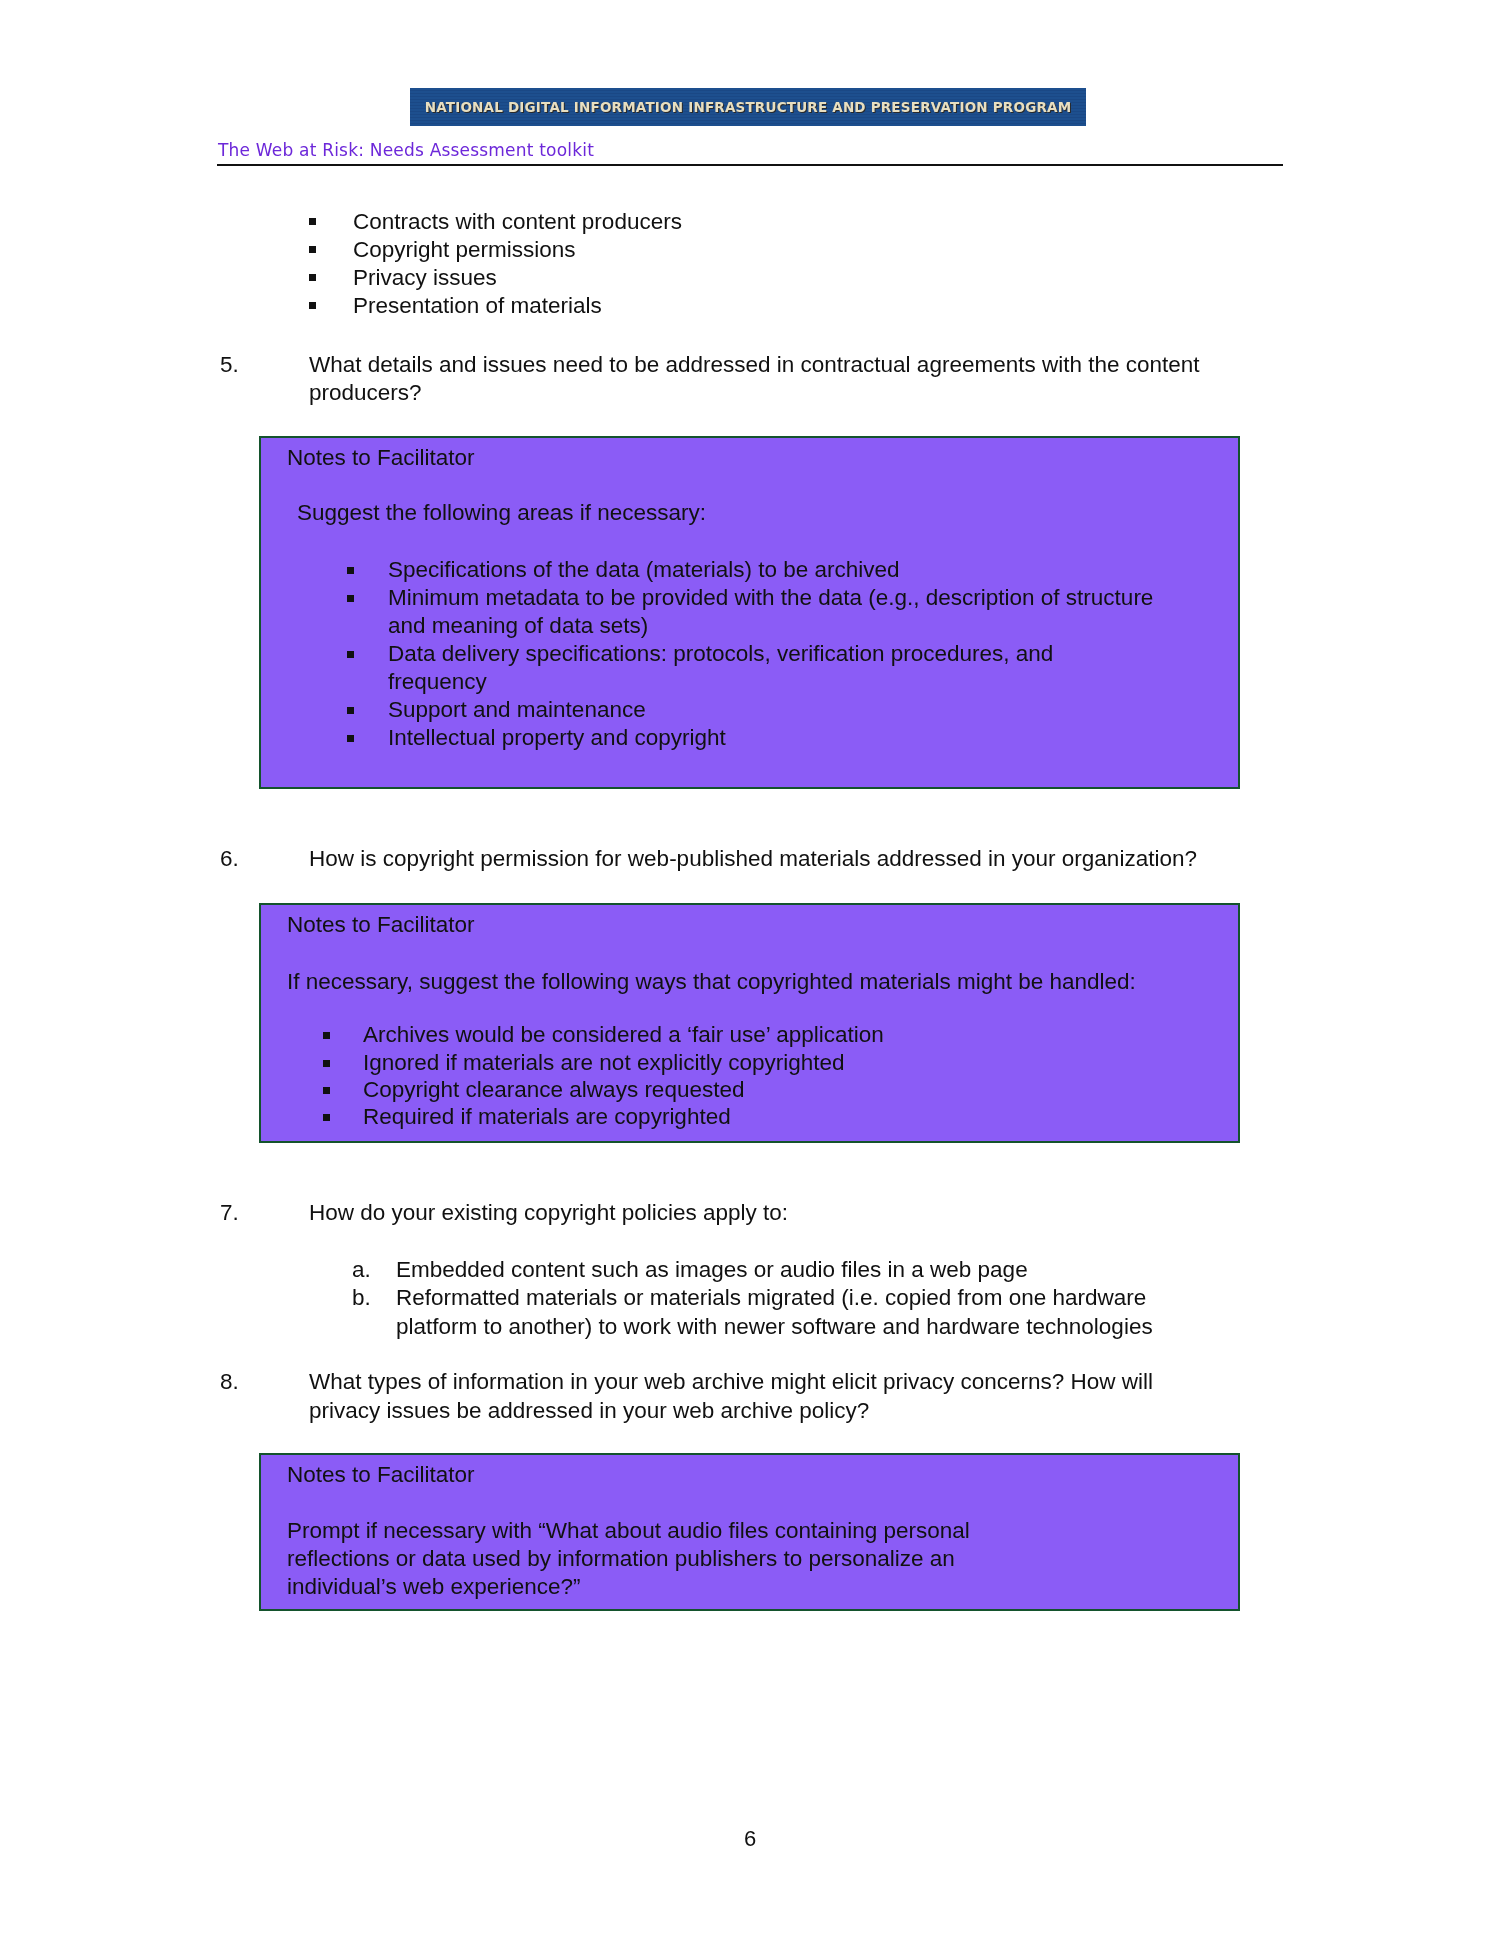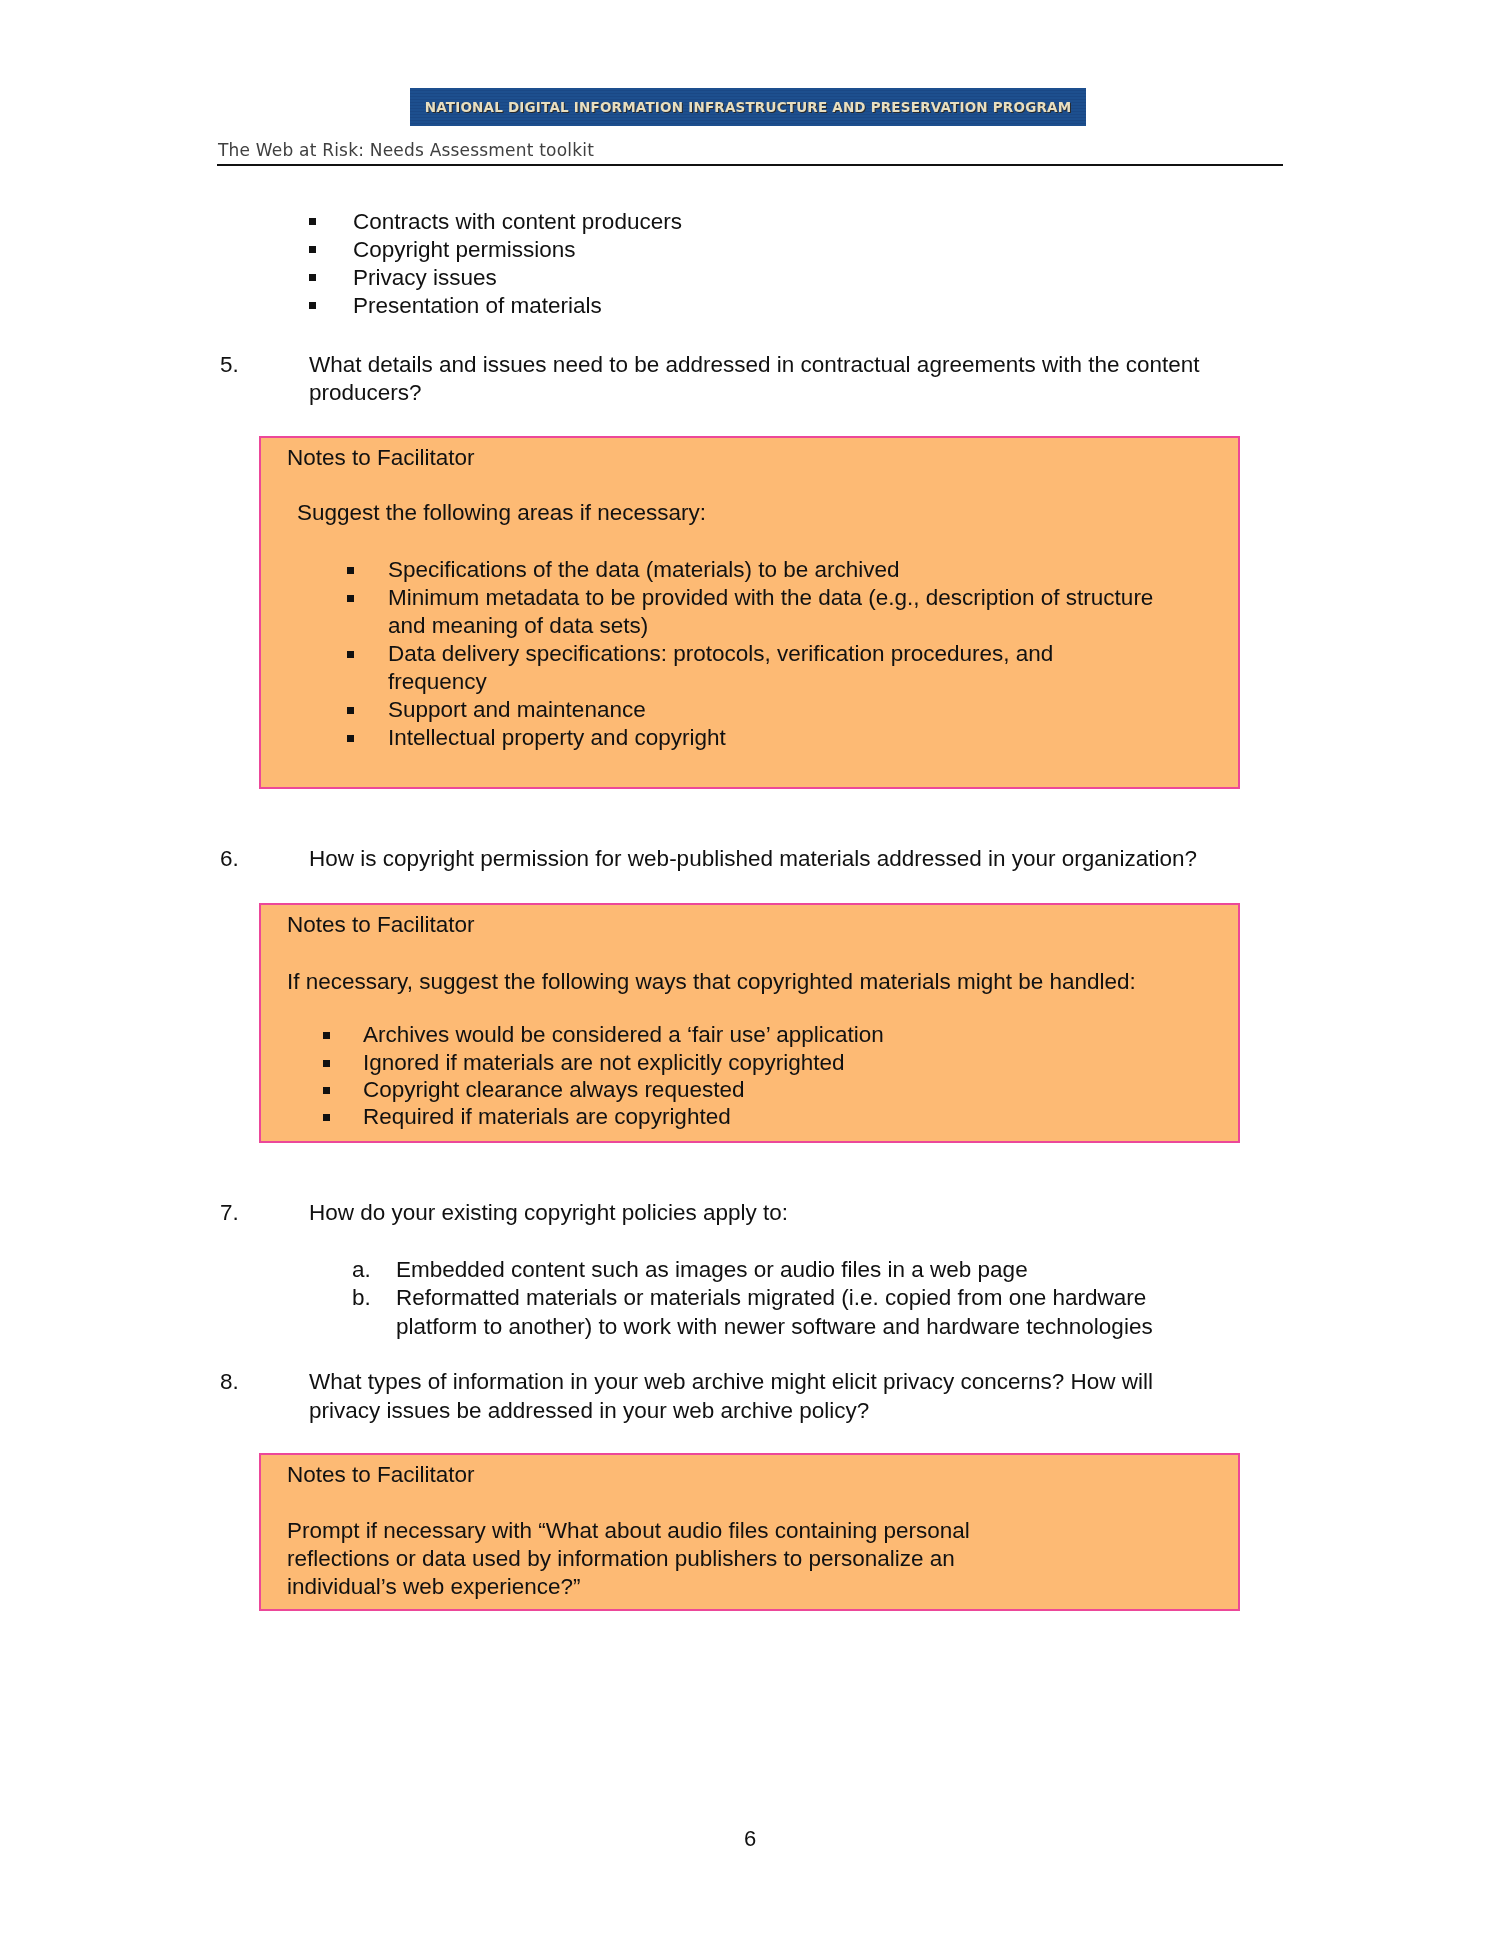--- a/index.html
+++ b/index.html
@@ -5,25 +5,25 @@
   html, body { margin: 0; padding: 0; background: #ffffff; }
   body { width: 1500px; height: 1941px; position: relative; overflow: hidden;
          font-family: "Liberation Sans", sans-serif; color: #111; }
   .abs { position: absolute; }
   .banner { left: 410px; top: 88px; width: 676px; height: 38px;
             background: repeating-linear-gradient(180deg, #1d4f8e 0px, #1d4f8e 2px, #1a4885 2px, #1a4885 3px);
             display: flex; align-items: center; justify-content: center; }
   .banner span { color: #e8dfc0; font-family: "DejaVu Sans", sans-serif; font-weight: bold;
                  font-size: 13.5px; letter-spacing: 0.2px; text-shadow: 1px 1px 0 #2a2a2a; white-space: nowrap; }
   .subtitle { left: 218px; top: 140px; font-family: "DejaVu Sans", sans-serif; font-size: 17px;
-              color: #404040; letter-spacing: 0.2px; }
+              color: #6d28d9; letter-spacing: 0.2px; }
   .rule { left: 217px; top: 164px; width: 1066px; height: 2px; background: #111; }
   .txt { font-size: 22.5px; line-height: 28px; white-space: nowrap; }
   .bullet { width: 7px; height: 7px; background: #111; }
-  .box { background: #fdba74; border: 2px solid #ec4899; box-sizing: border-box; left: 259px; width: 981px; }
+  .box { background: #8b5cf6; border: 2px solid #14532d; box-sizing: border-box; left: 259px; width: 981px; }
   .pnum { left: 0; width: 1500px; text-align: center; top: 1826px; font-size: 22px; }
 </style>
 </head>
 <body>
 
 <div class="abs banner">
   <span>NATIONAL DIGITAL INFORMATION INFRASTRUCTURE AND PRESERVATION PROGRAM</span>
 </div>
 <div class="abs subtitle">The Web at Risk: Needs Assessment toolkit</div>
 <div class="abs rule"></div>

